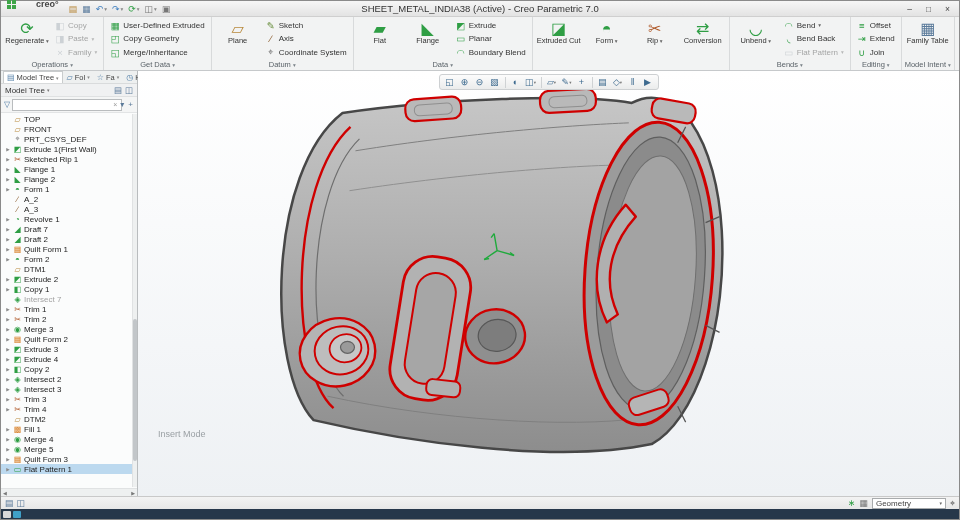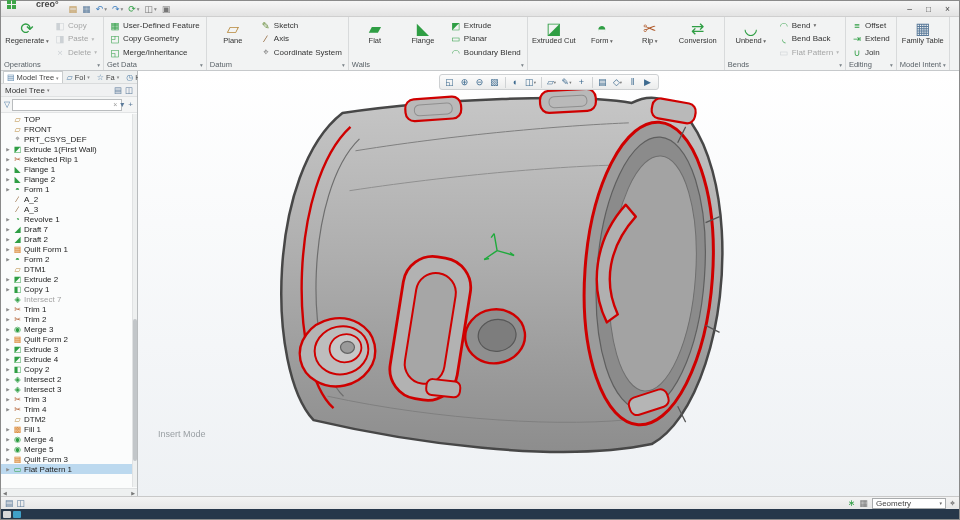--- a/index.html
+++ b/index.html
@@ -20,21 +20,21 @@
 .wc-btn{width:19px;height:14px;font-size:8.5px;display:flex;align-items:center;justify-content:center;color:#444}
 
 .ribbon-tabs{height:15px;flex:0 0 15px;background:#4e5b66;display:flex;align-items:stretch}
 .rtab{padding:0 9px;font-size:9px;color:#e8edf0;display:flex;align-items:center;white-space:nowrap}
 .rtab.file{background:#3e9a47;color:#fff;padding:0 12px}
 .rtab.active{background:#6c7a85;color:#fff;box-shadow:inset 0 -2px 0 #aebcc4}
 
 .ribbon{height:54px;flex:0 0 54px;background:#f2f3f3;border-bottom:1px solid #c6c9cb;display:flex}
 .rgroup{display:flex;flex-direction:column;border-right:1px solid #d8dadb;padding:1px 3px 0}
 .rgrow{flex:1;display:flex;align-items:stretch;gap:2px}
-.rglabel{height:11px;display:flex;align-items:center;justify-content:space-between;gap:2px;font-size:7.5px;color:#5a6268}
+.rglabel{height:11px;display:flex;align-items:center;justify-content:center;gap:2px;font-size:7.5px;color:#5a6268}
 .rgl-c{font-size:5.5px;color:#7a8288}
 .rbig{width:46px;display:flex;flex-direction:column;align-items:center;padding-top:2px;border-radius:2px}
 .rbig-ic{font-size:16px;line-height:17px}
 .rbig-lb{font-size:7.5px;line-height:8px;text-align:center;color:#333;max-width:45px}
 .rbig-caret{font-size:5.5px;color:#666}
 .rstack{display:flex;flex-direction:column;justify-content:space-evenly}
 .rsmall{display:flex;align-items:center;gap:3px;height:13px;padding:0 3px;border-radius:2px;font-size:8px;color:#333;white-space:nowrap}
 .rsm-ic{font-size:9.5px;width:10px;text-align:center}
 .rsm-caret{font-size:5.5px;color:#666}
 .dis{opacity:.42}
@@ -117,20 +117,21 @@
           <span class="qa-caret">▾</span>
         </div>
         <div class="qa-btn">
           <span class="qa-ic" style="color: rgb(119, 119, 119);">◫</span>
           <span class="qa-caret">▾</span>
         </div>
         <div class="qa-btn">
           <span class="qa-ic" style="color: rgb(119, 119, 119);">▣</span>
         </div>
       </div>
+    <div class="title">SHEET_METAL_INDIA38 (Active) - Creo Parametric 7.0</div>
     <div class="wc">
         <div class="wc-btn">–</div>
         <div class="wc-btn">□</div>
         <div class="wc-btn">×</div>
       </div>
   </div>
 
 
   <div class="ribbon">
       <div class="rgroup">
@@ -144,36 +145,36 @@
               <span class="rsm-ic" style="color: rgb(154, 164, 173);">◧</span>
               <span class="rsm-lb">Copy</span>
             </div>
             <div class="rsmall dis">
               <span class="rsm-ic" style="color: rgb(154, 164, 173);">◨</span>
               <span class="rsm-lb">Paste</span>
               <span class="rsm-caret">▾</span>
             </div>
             <div class="rsmall dis">
               <span class="rsm-ic" style="color: rgb(154, 164, 173);">×</span>
-              <span class="rsm-lb">Delete</span>
+              <span class="rsm-lb">Family</span>
               <span class="rsm-caret">▾</span>
             </div>
           </div>
         </div>
         <div class="rglabel">
           <span class="rgl-t">Operations</span>
           <span class="rgl-c">▾</span>
         </div>
       </div>
       <div class="rgroup">
         <div class="rgrow">
           <div class="rstack">
             <div class="rsmall">
               <span class="rsm-ic" style="color: rgb(47, 158, 68);">▦</span>
-              <span class="rsm-lb">User-Defined Feature</span>
+              <span class="rsm-lb">User-Defined Extruded</span>
             </div>
             <div class="rsmall">
               <span class="rsm-ic" style="color: rgb(47, 158, 68);">◰</span>
               <span class="rsm-lb">Copy Geometry</span>
             </div>
             <div class="rsmall">
               <span class="rsm-ic" style="color: rgb(47, 158, 68);">◱</span>
               <span class="rsm-lb">Merge/Inheritance</span>
             </div>
           </div>
@@ -228,21 +229,21 @@
               <span class="rsm-ic" style="color: rgb(47, 158, 68);">▭</span>
               <span class="rsm-lb">Planar</span>
             </div>
             <div class="rsmall">
               <span class="rsm-ic" style="color: rgb(47, 158, 68);">◠</span>
               <span class="rsm-lb">Boundary Blend</span>
             </div>
           </div>
         </div>
         <div class="rglabel">
-          <span class="rgl-t">Walls</span>
+          <span class="rgl-t">Data</span>
           <span class="rgl-c">▾</span>
         </div>
       </div>
       <div class="rgroup">
         <div class="rgrow">
           <div class="rbig">
             <div class="rbig-ic" style="color: rgb(47, 158, 68);">◪</div>
             <div class="rbig-lb">Extruded Cut</div>
           </div>
           <div class="rbig">

